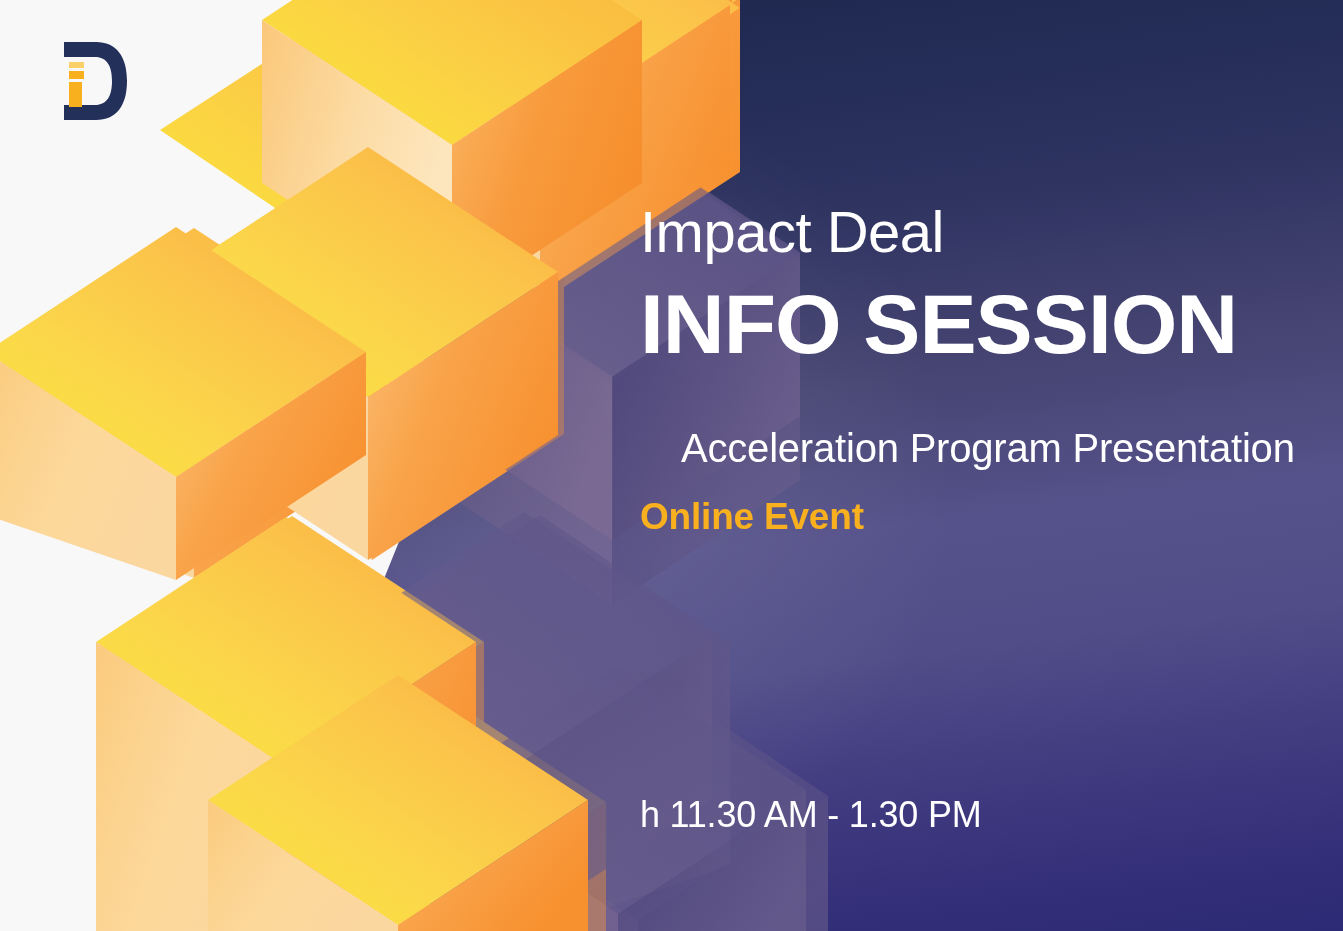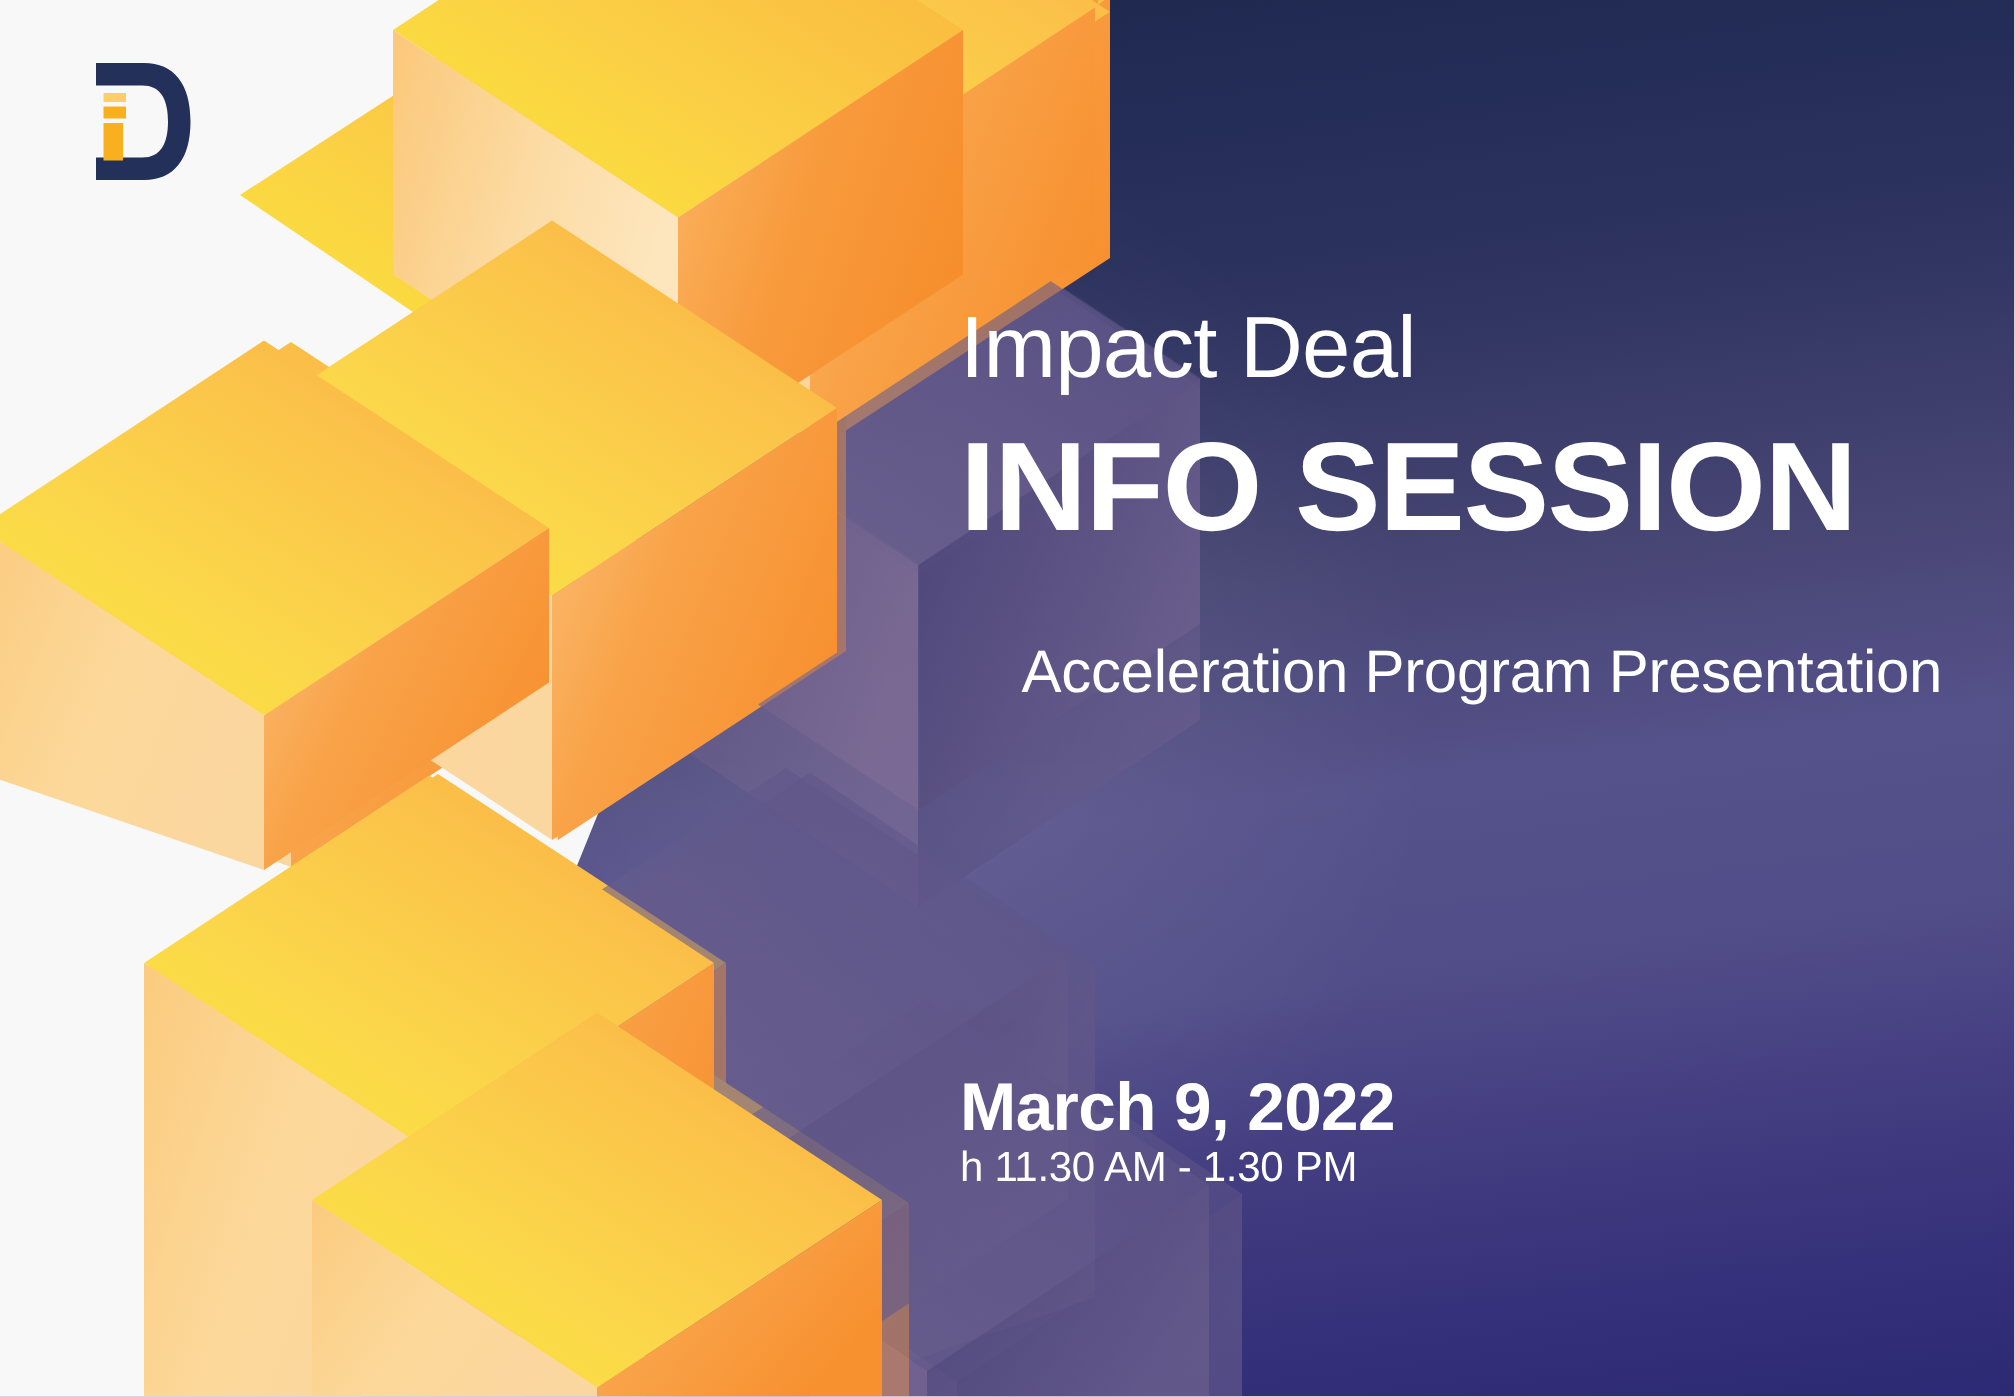--- a/index.html
+++ b/index.html
@@ -127,23 +127,23 @@
     left: 0;
     font-size: 45px;
     font-weight: 700;
     color: #ffffff;
     letter-spacing: -0.4px;
     line-height: 1;
     white-space: nowrap;
   }
   .t-time {
     position: absolute;
-    top: 764px;
-    left: 0;
-    font-size: 28px;
+    top: 797px;
+    left: 0;
+    font-size: 36px;
     font-weight: 400;
     color: #ffffff;
     letter-spacing: -0.2px;
     line-height: 1;
     white-space: nowrap;
   }
 </style>
 </head>
 <body>
 
@@ -388,17 +388,17 @@
 
     <rect x="9" y="22" width="15" height="6" fill="#FBD06A"></rect>
     <rect x="9" y="31" width="15" height="8" fill="#F9B01E"></rect>
     <rect x="9" y="42" width="13" height="25" fill="#F9B01E"></rect>
   </svg>
 
   <div class="text-block">
     <div class="t-eyebrow">Impact Deal</div>
     <div class="t-title">INFO SESSION</div>
     <div class="t-sub">Acceleration Program Presentation</div>
-    <div class="t-date">March 9, 2022</div>
+    <div class="t-mode">Online Event</div>
     <div class="t-time">h 11.30 AM - 1.30 PM</div>
   </div>
 
 </div>
 
 </body></html>

